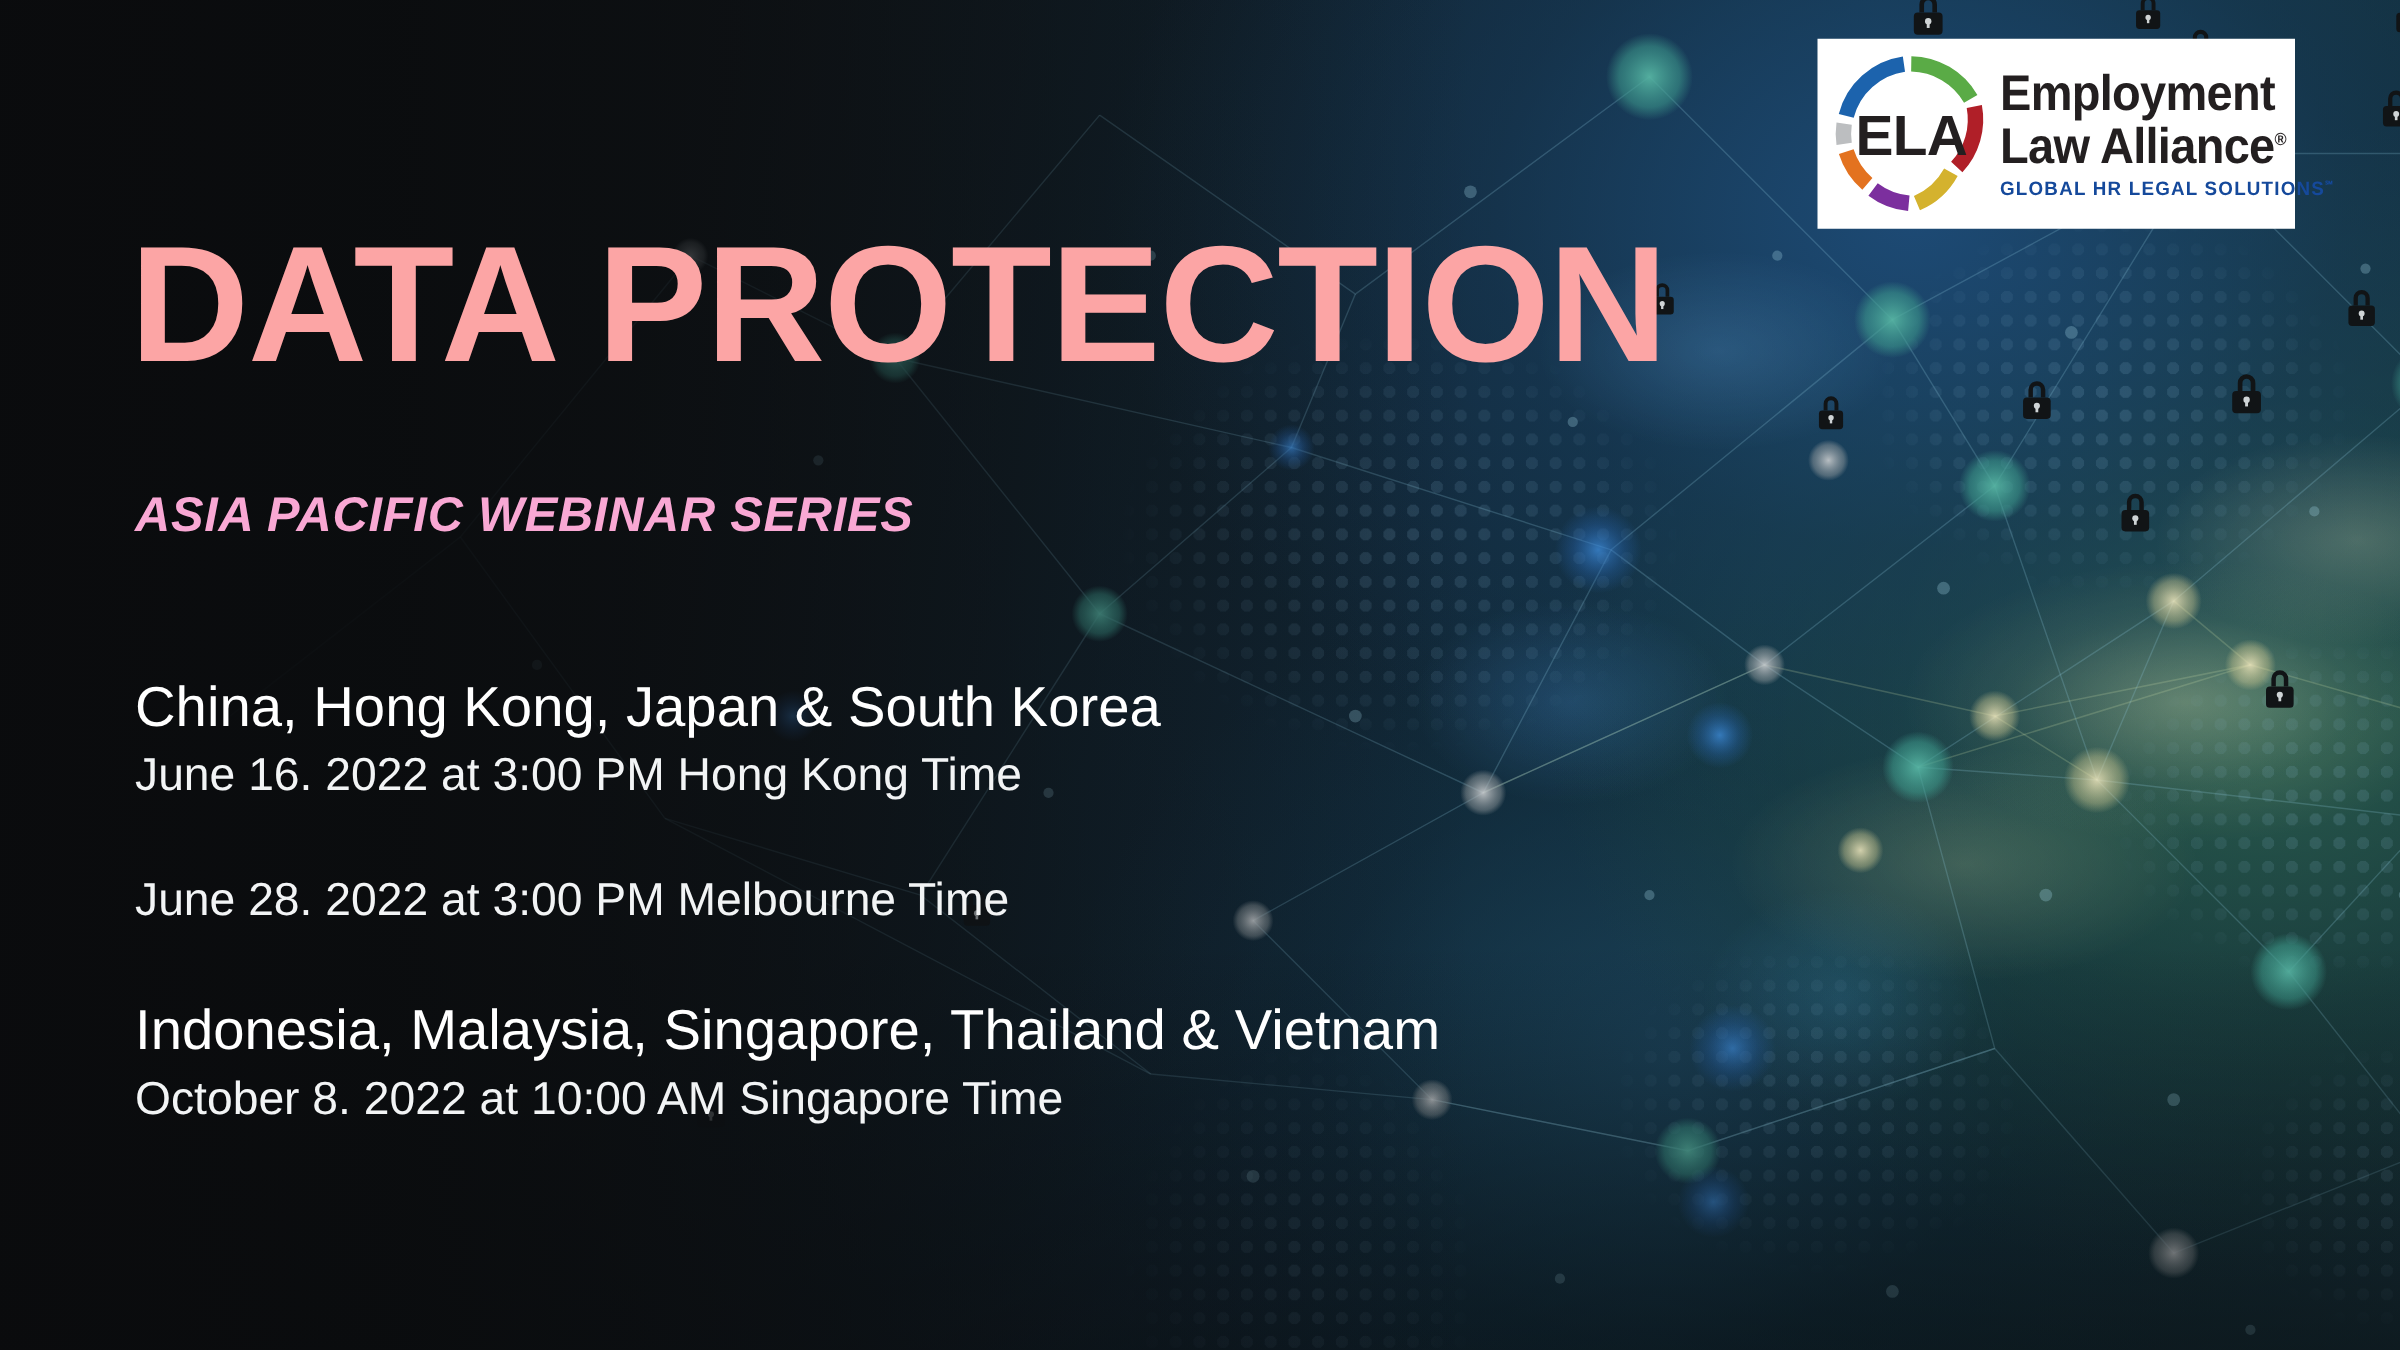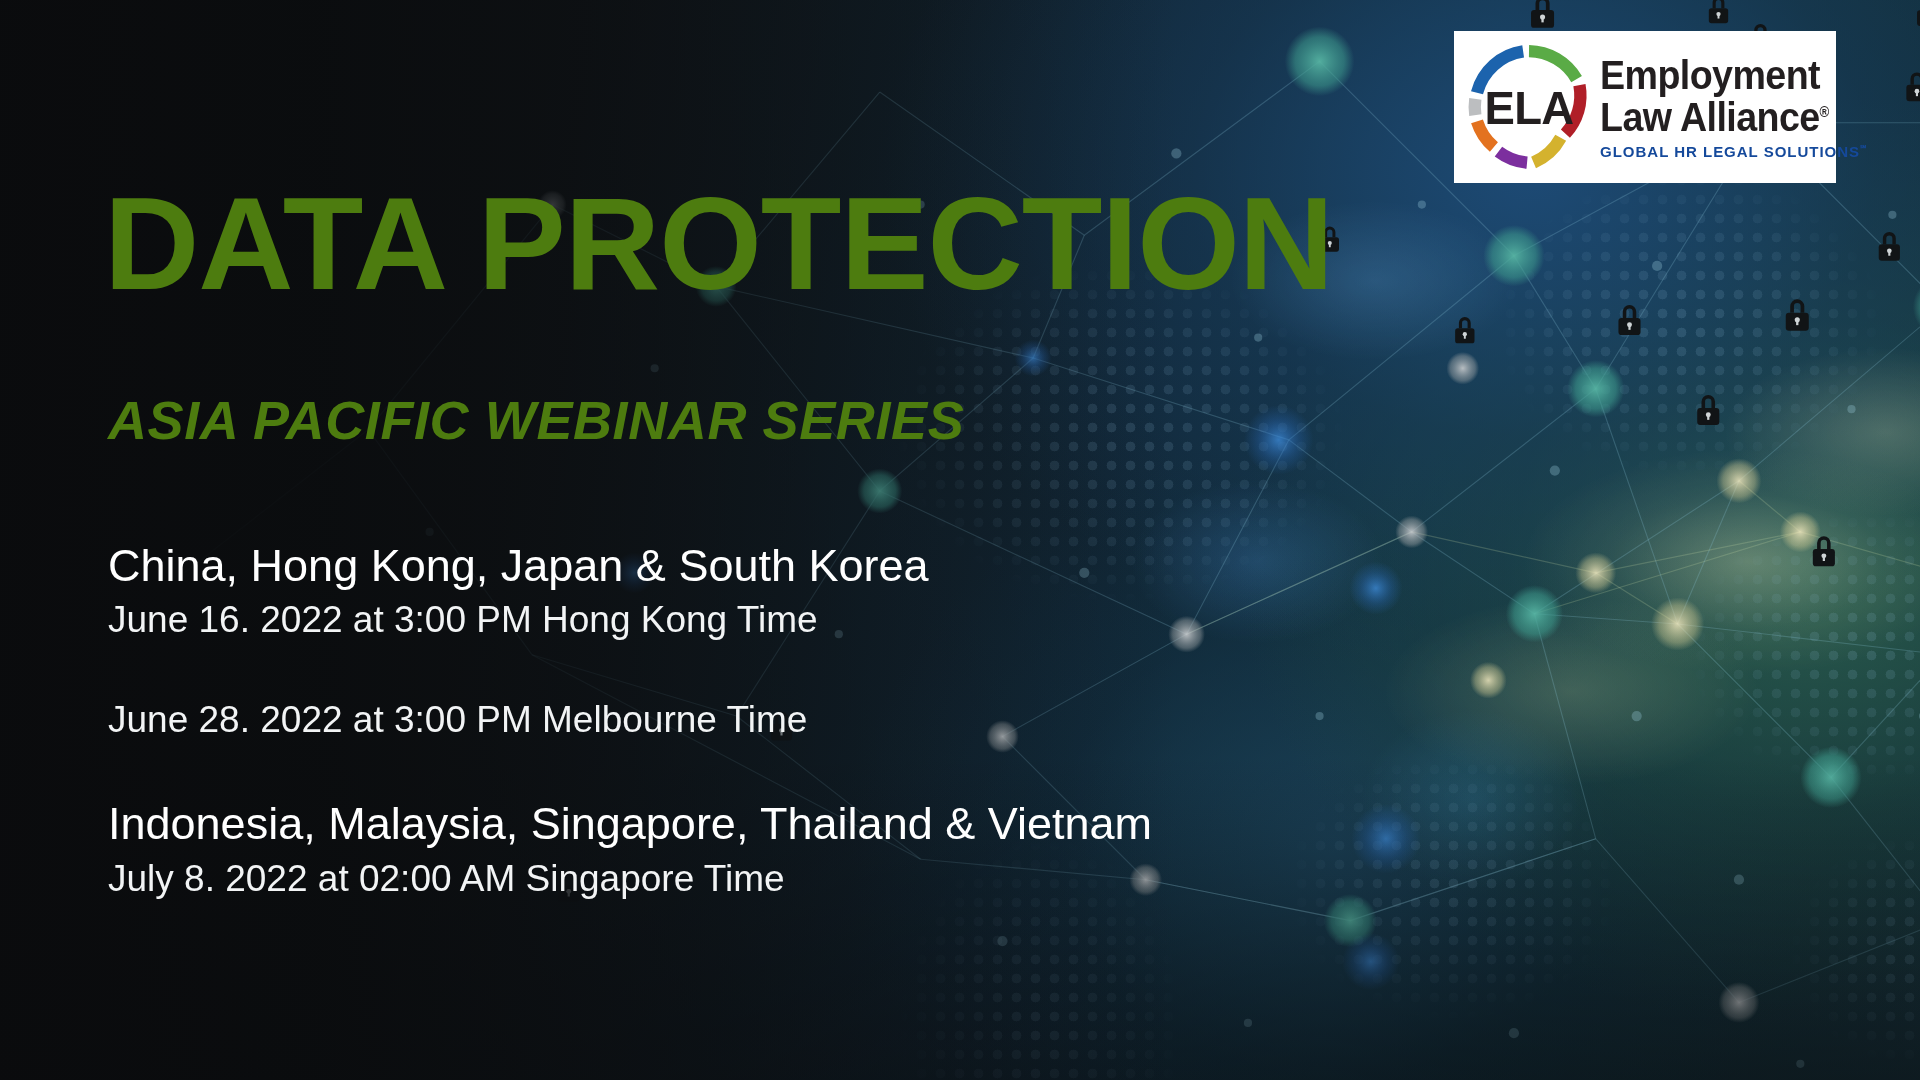--- a/index.html
+++ b/index.html
@@ -136,35 +136,35 @@
 
   .headline {
     position: absolute;
     left: 104px;
     top: 178px;
     font-family: "Liberation Sans", sans-serif;
     font-weight: bold;
     font-size: 132px;
     line-height: 1;
     letter-spacing: -1px;
-    color: #4d7c0f;
+    color: #fca5a5;
     white-space: nowrap;
   }
 
   .subhead {
     position: absolute;
     left: 108px;
     top: 393px;
     font-family: "Liberation Sans", sans-serif;
     font-weight: bold;
     font-style: italic;
-    font-size: 54px;
+    font-size: 39px;
     line-height: 1;
     letter-spacing: 0.6px;
-    color: #4d7c0f;
+    color: #f9a8d4;
     white-space: nowrap;
   }
 
   .events { position: absolute; left: 108px; top: 528px; width: 1300px; }
   .event { margin-bottom: 56px; margin-top: 11px; }
   .event:last-child { margin-bottom: 0; }
   .event-region {
     font-family: "Liberation Sans", sans-serif;
     font-weight: normal;
     font-size: 45px;
@@ -405,18 +405,18 @@
     <div class="events">
       <div class="event">
         <div class="event-region">China, Hong Kong, Japan &amp; South Korea</div>
         <div class="event-when">June 16. 2022 at 3:00 PM Hong Kong Time</div>
       </div>
       <div class="event">
         <div class="event-when">June 28. 2022 at 3:00 PM Melbourne Time</div>
       </div>
       <div class="event">
         <div class="event-region">Indonesia, Malaysia, Singapore, Thailand &amp; Vietnam</div>
-        <div class="event-when">July 8. 2022 at 02:00 AM Singapore Time</div>
+        <div class="event-when">October 8. 2022 at 10:00 AM Singapore Time</div>
       </div>
     </div>
   </div>
 
 </div>
 
 </body></html>

